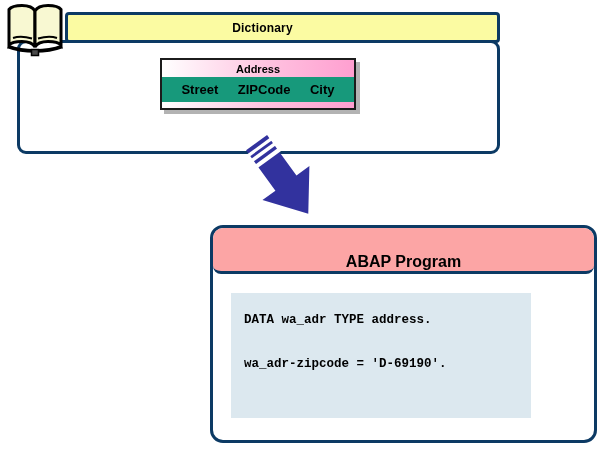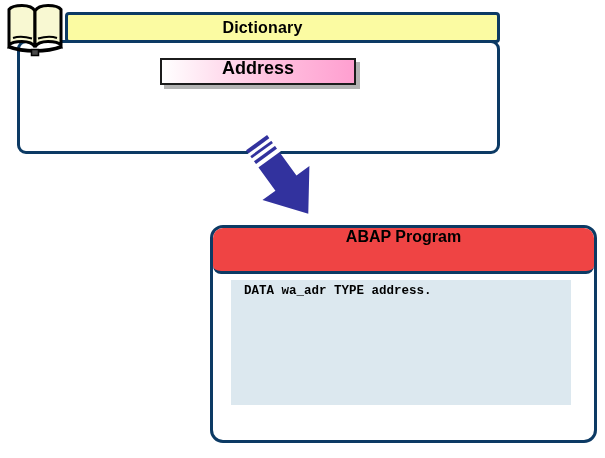--- a/index.html
+++ b/index.html
@@ -12,60 +12,60 @@
     position:absolute;left:17px;top:40px;width:483px;height:114px;
     background:#ffffff;border:3px solid #0c3a64;border-radius:9px;
     box-sizing:border-box;
   }
   .dict-banner{
     position:absolute;left:65px;top:12px;width:435px;height:31px;
     background:#fbfba2;border:3px solid #0c3a64;border-radius:4px;
     box-sizing:border-box;display:flex;align-items:center;justify-content:center;
   }
   .dict-title{
-    font-weight:bold;font-size:16px;color:#000;letter-spacing:.2px;
+    font-weight:bold;font-size:12px;color:#000;letter-spacing:.2px;
     padding-right:40px;
   }
   .book-icon{position:absolute;left:5px;top:2px;width:60px;height:56px;}
   
   .addr-table{
     position:absolute;left:160px;top:58px;width:196px;
     border:2px solid #1c1c1c;box-sizing:border-box;
     box-shadow:4px 4px 0 #b3b3b3;background:#fff;
   }
   .addr-header{
     height:17px;display:flex;align-items:center;justify-content:center;
     background:linear-gradient(to right,#ffffff 0%,#ffc2e0 55%,#ff9fd0 100%);
-    font-weight:bold;font-size:18px;color:#000;
+    font-weight:bold;font-size:11px;color:#000;
   }
   .addr-fields{
     height:25px;background:#17997b;display:flex;align-items:center;
     justify-content:space-evenly;font-weight:bold;font-size:13px;color:#000;
   }
   .addr-strip{
     height:6px;
     background:linear-gradient(to right,#ffffff 0%,#ffc2e0 55%,#ff9fd0 100%);
   }
   
   .arrow-wrap{position:absolute;left:238px;top:134px;width:90px;height:90px;}
   
   .abap-box{
     position:absolute;left:210px;top:225px;width:387px;height:218px;
     border:3px solid #0c3a64;border-radius:13px;background:#ffffff;
     box-sizing:border-box;overflow:hidden;
   }
   .abap-header{
-    height:43px;background:#ef4444;border-bottom:3px solid #0c3a64;
+    height:43px;background:#fca5a5;border-bottom:3px solid #0c3a64;
     border-radius:9px 9px 8px 8px;
-    display:flex;align-items:flex-start;justify-content:center;
+    display:flex;align-items:flex-end;justify-content:center;
   }
   .abap-title{font-weight:bold;font-size:16px;color:#000;}
   .code-block{
-    position:absolute;left:18px;top:52px;width:340px;height:125px;
-    background:#dce8ef;box-sizing:border-box;padding:0 0 0 13px;
+    position:absolute;left:18px;top:65px;width:300px;height:125px;
+    background:#dce8ef;box-sizing:border-box;padding:16px 0 0 13px;
   }
   .code-line{
     font-family:"Liberation Mono","DejaVu Sans Mono",monospace;
     font-weight:bold;font-size:12.5px;line-height:22px;height:22px;
     color:#000;white-space:pre;
   }
 </style>
 </head>
 <body>
 
@@ -84,20 +84,25 @@
     <path d="M52 36 Q44 33.5 33 36.5" fill="none" stroke="#000" stroke-width="2"></path>
     <path d="M3 44.5 Q15 49 30 49 Q45 49 57 44.5" fill="none" stroke="#000" stroke-width="3.5"></path>
     <line x1="30" y1="9" x2="30" y2="45" stroke="#000" stroke-width="2"></line>
     <rect x="26.5" y="47.5" width="7" height="6" fill="#4a4a4a" stroke="#000" stroke-width="1.5"></rect>
   </svg>
 
   <div class="addr-table">
     <div class="addr-header">
       <span>Address</span>
     </div>
+    <div class="addr-fields">
+      <span>Street</span>
+      <span>ZIPCode</span>
+      <span>City</span>
+    </div>
     <div class="addr-strip"></div>
   </div>
 
   <div class="arrow-wrap">
     <svg viewBox="0 0 90 90" width="90" height="90">
       <g transform="rotate(-36 45 45)">
         <path d="M32 0 L58 0 L58 50 L74 50 L45 88 L16 50 L32 50 Z" fill="#32329e"></path>
         <rect x="28" y="4" width="34" height="3.2" fill="#ffffff"></rect>
         <rect x="28" y="10" width="34" height="3.6" fill="#ffffff"></rect>
         <rect x="28" y="17" width="34" height="4.2" fill="#ffffff"></rect>
@@ -105,16 +110,17 @@
     </svg>
   </div>
 
   <div class="abap-box">
     <div class="abap-header">
       <span class="abap-title">ABAP Program</span>
     </div>
     <div class="code-block">
       <div class="code-line">DATA wa_adr TYPE address.</div>
       <div class="code-line"></div>
+      <div class="code-line">wa_adr-zipcode = 'D-69190'.</div>
     </div>
   </div>
 
 </div>
 
 </body></html>

